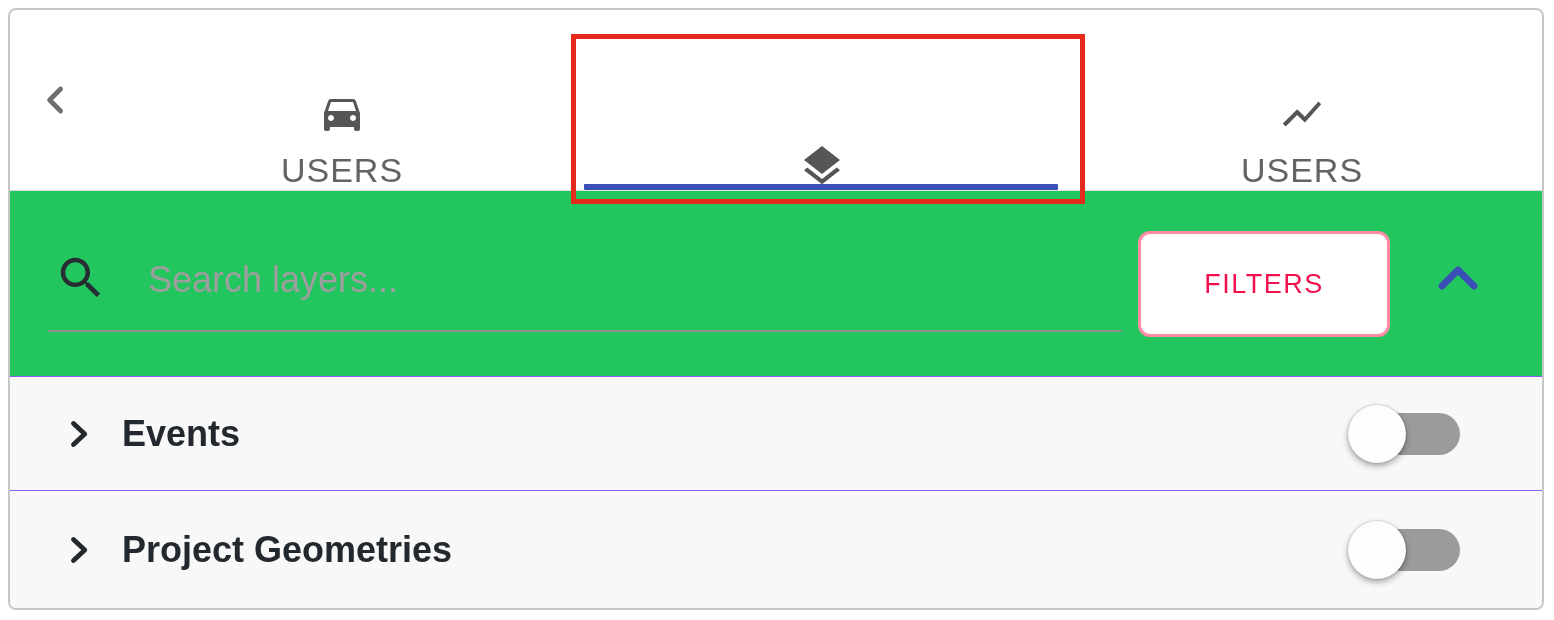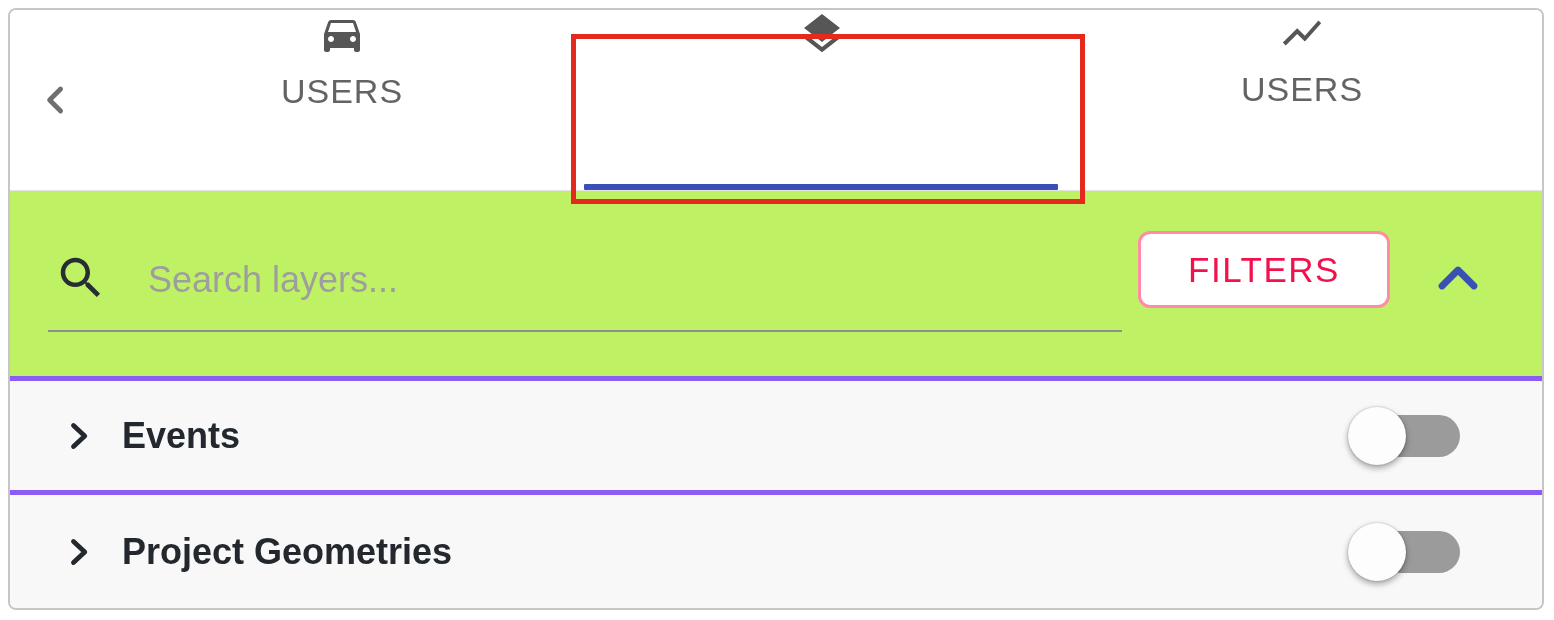--- a/index.html
+++ b/index.html
@@ -15,61 +15,61 @@
   }
 
   
   .tab-bar { height:180px; display:flex; border-bottom:1px solid #e3e3e3; background:#fff; }
   .back-btn {
     width:92px; display:flex; align-items:center; justify-content:center;
     background:none; border:none; padding:0; cursor:pointer;
   }
   .tab {
     flex:1; position:relative; display:flex; flex-direction:column;
-    align-items:center; justify-content:flex-start; gap:14px; cursor:pointer;
+    align-items:center; justify-content:flex-end; gap:14px; cursor:pointer;
   }
   .tab-label { font-size:34px; color:#636363; letter-spacing:1px; }
   .tab-icon { display:block; }
   .indicator {
     position:absolute; left:2px; right:4px; bottom:0; height:6px;
     background:#3a50b5; border-radius:1px;
   }
 
   
   .red-box {
     position:absolute; left:561px; top:24px; width:514px; height:170px;
     border:5px solid #e42a1c; box-sizing:border-box;
     z-index:6; pointer-events:none;
   }
 
   
-  .search-area { position:relative; height:185px; background:#bef264; }
+  .search-area { position:relative; height:185px; background:#22c55e; }
   .search-icon { position:absolute; left:44px; top:60px; }
   .search-input {
     position:absolute; left:136px; top:62px; width:880px; height:52px;
     font-size:36px; font-family:"Liberation Sans", sans-serif;
     border:none; outline:none; background:transparent; color:#444;
   }
   .search-input::placeholder { color:#9e9e9e; opacity:1; }
   .underline { position:absolute; left:38px; top:139px; width:1074px; height:2px; background:#8e8e8e; }
   .filters-btn {
-    position:absolute; left:1128px; top:40px; width:252px; height:77px;
+    position:absolute; left:1128px; top:40px; width:252px; height:106px;
     background:#fff; border:3px solid #ff8ba5; border-radius:12px;
-    color:#f2114d; font-size:35px; letter-spacing:1.5px;
+    color:#f2114d; font-size:27px; letter-spacing:1.5px;
     font-family:"Liberation Sans", sans-serif; box-sizing:border-box; cursor:pointer;
   }
   .collapse-btn {
     position:absolute; left:1420px; top:58px; width:56px; height:56px;
     background:none; border:none; padding:0; cursor:pointer;
     display:flex; align-items:center; justify-content:center;
   }
 
   
   .group-row {
-    height:114px; background:#f8f8f8; border-top:5px solid #8b5cf6;
+    height:114px; background:#f8f8f8; border-top:1px solid #8b5cf6;
     display:flex; align-items:center;
     padding:0 82px 0 50px; box-sizing:border-box; cursor:pointer;
   }
   .group-row.last { height:118px; }
   .group-label { font-size:36px; font-weight:700; color:#22282d; margin-left:26px; }
 
   .switch { margin-left:auto; position:relative; width:112px; height:60px; }
   .switch-track {
     position:absolute; left:12px; top:9px; width:100px; height:42px;
     border-radius:21px; background:#9b9b9b;

